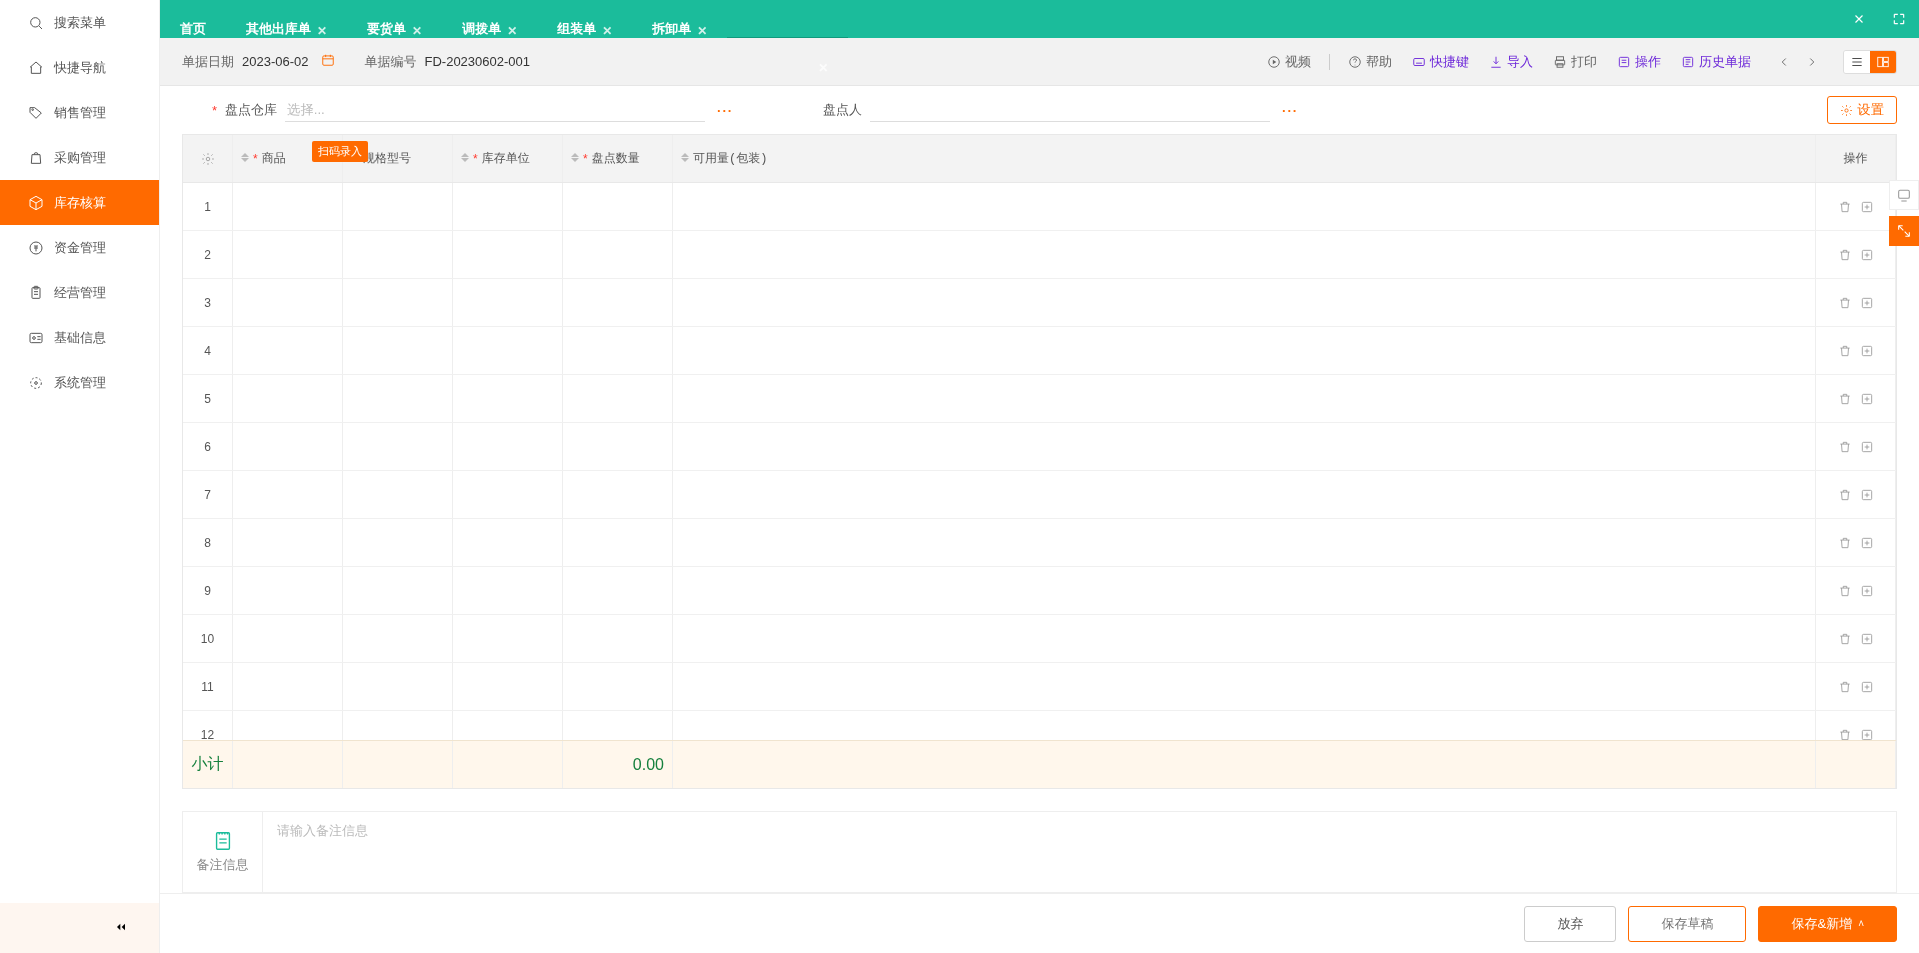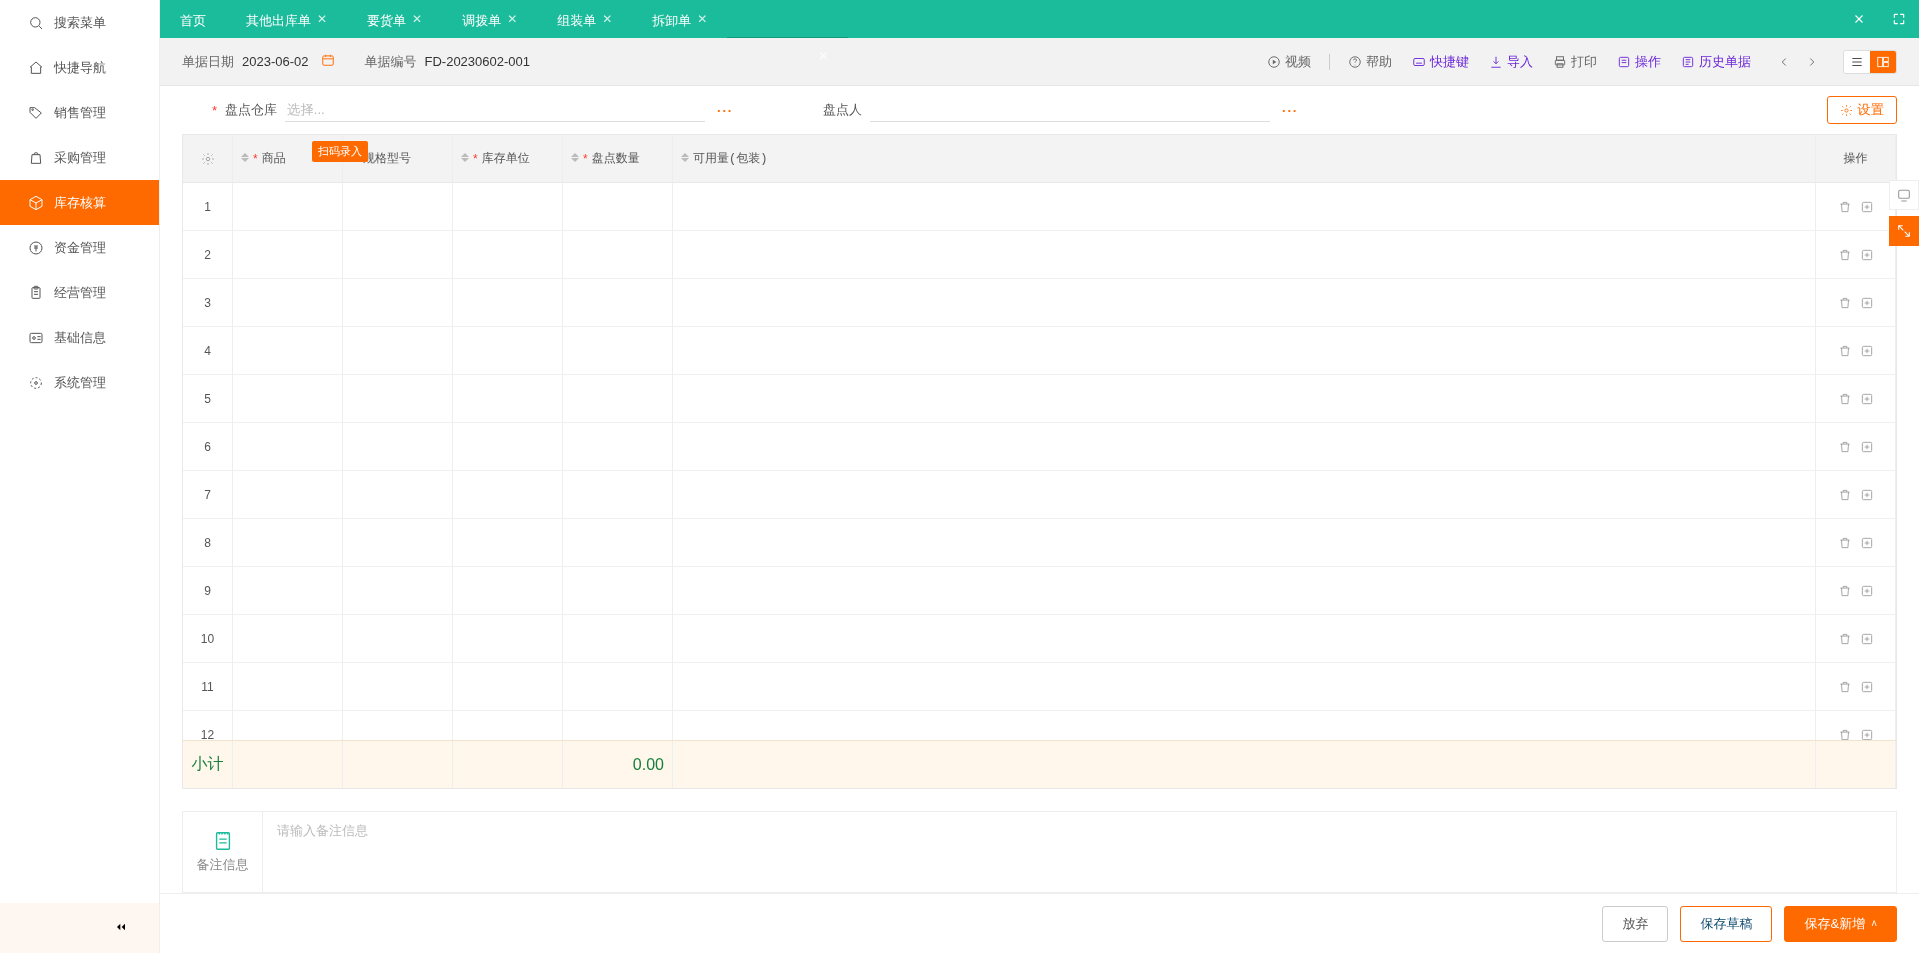--- a/index.html
+++ b/index.html
@@ -16,21 +16,21 @@
   .side-item .icon svg { width: 16px; height: 16px; stroke: currentColor; fill: none; stroke-width: 1.5; }
   .sidebar-footer { height: 50px; display: flex; align-items: center; justify-content: space-between; padding: 0 30px; background: #fef6f0; }
   .sidebar-footer .ic { color: #ff6a00; cursor: pointer; }
 
   
   .main { flex: 1; display: flex; flex-direction: column; min-width: 0; }
 
   
   .tabbar { height: 38px; background: #1bbc9b; display: flex; align-items: center; color: #fff; }
   .tabbar .tabs { display: flex; height: 100%; }
-  .tab { display: flex; align-items: flex-start; gap: 6px; padding: 12px 20px; height: 100%; cursor: pointer; font-size: 13px; }
+  .tab { display: flex; align-items: flex-end; gap: 6px; padding: 0 20px; height: 100%; cursor: pointer; font-size: 13px; font-weight: bold; }
   .tab.active { background: #0f9a7d; margin-top: 37px; }
   .tab .close { font-size: 12px; opacity: 0.8; }
   .tabbar .spacer { flex: 1; }
   .tabbar .global-actions { display: flex; gap: 0; height: 100%; }
   .tabbar .gbtn { width: 40px; display: flex; align-items: center; justify-content: center; cursor: pointer; }
 
   
   .doc-header { height: 48px; background: #f2f2f2; border-bottom: 1px solid #e6e6e6; display: flex; align-items: center; padding: 0 22px; gap: 8px; }
   .doc-header .label { color: #666; }
   .doc-header .date { color: #333; margin-right: 4px; }
@@ -90,23 +90,23 @@
 
   
   .remarks { margin: 10px 22px 0; border: 1px solid #eee; display: flex; align-items: stretch; height: 82px; }
   .remarks .side { width: 80px; display: flex; flex-direction: column; align-items: center; justify-content: center; gap: 4px; border-right: 1px solid #eee; color: #888; }
   .remarks .side svg { width: 22px; height: 22px; stroke: #1bbc9b; fill:none; stroke-width:1.5; }
   .remarks textarea { flex: 1; border: none; resize: none; padding: 10px 14px; outline: none; font-family: inherit; font-size: 13px; }
   .remarks textarea::placeholder { color: #bbb; }
 
   
   .footer { height: 60px; border-top: 1px solid #eee; display: flex; align-items: center; justify-content: flex-end; gap: 12px; padding: 0 22px; }
-  .btn { border-radius: 3px; padding: 8px 19px; cursor: pointer; font-size: 13px; }
+  .btn { border-radius: 3px; padding: 8px 32px; cursor: pointer; font-size: 13px; }
   .btn-plain { background: #fff; border: 1px solid #ccc; color: #555; }
-  .btn-outline { background: #fff; border: 1px solid #ff6a00; color: #0c4a6e; }
+  .btn-outline { background: #fff; border: 1px solid #ff6a00; color: #737373; }
   .btn-primary { background: #ff6a00; border: 1px solid #ff6a00; color: #fff; display: inline-flex; align-items: center; gap: 6px; }
   .btn-primary .caret { font-size: 10px; }
 
   
   .float-right { position: absolute; right: 0; top: 180px; display: flex; flex-direction: column; gap: 6px; }
   .float-btn { width: 30px; height: 30px; display: flex; align-items: center; justify-content: center; cursor: pointer; }
   .float-btn.light { background: #fff; border: 1px solid #eee; color: #999; }
   .float-btn.accent { background: #ff6a00; color: #fff; }
   .float-btn svg { width: 16px; height: 16px; stroke: currentColor; fill:none; stroke-width:1.6; }
 

